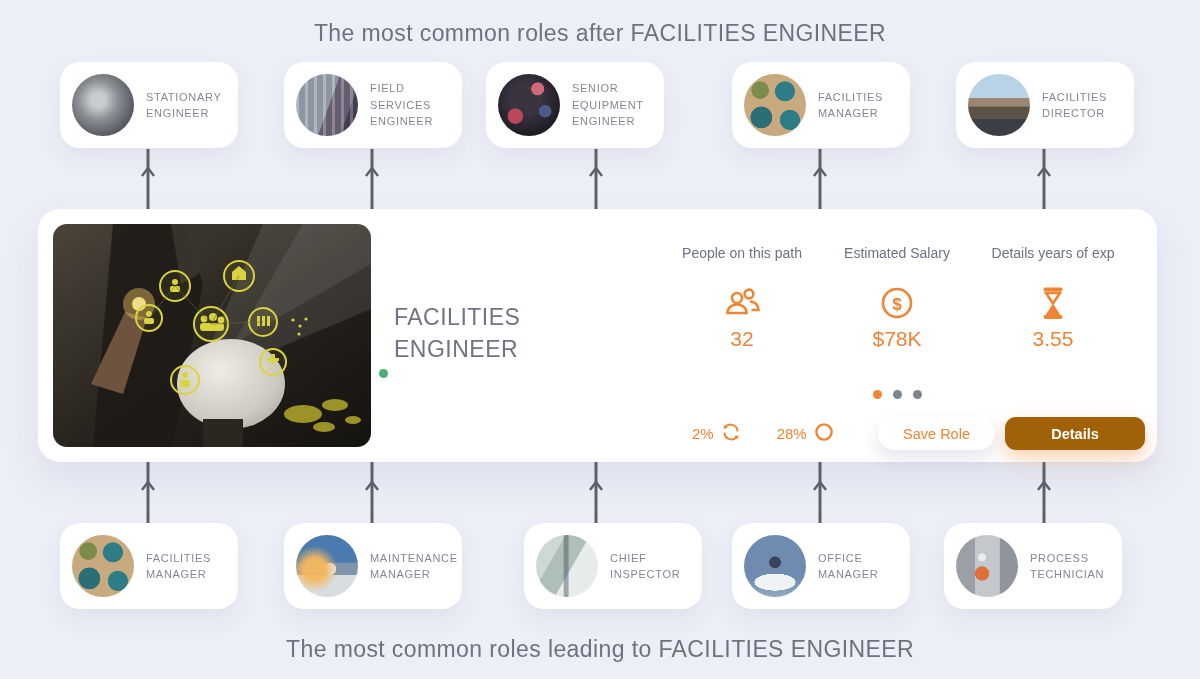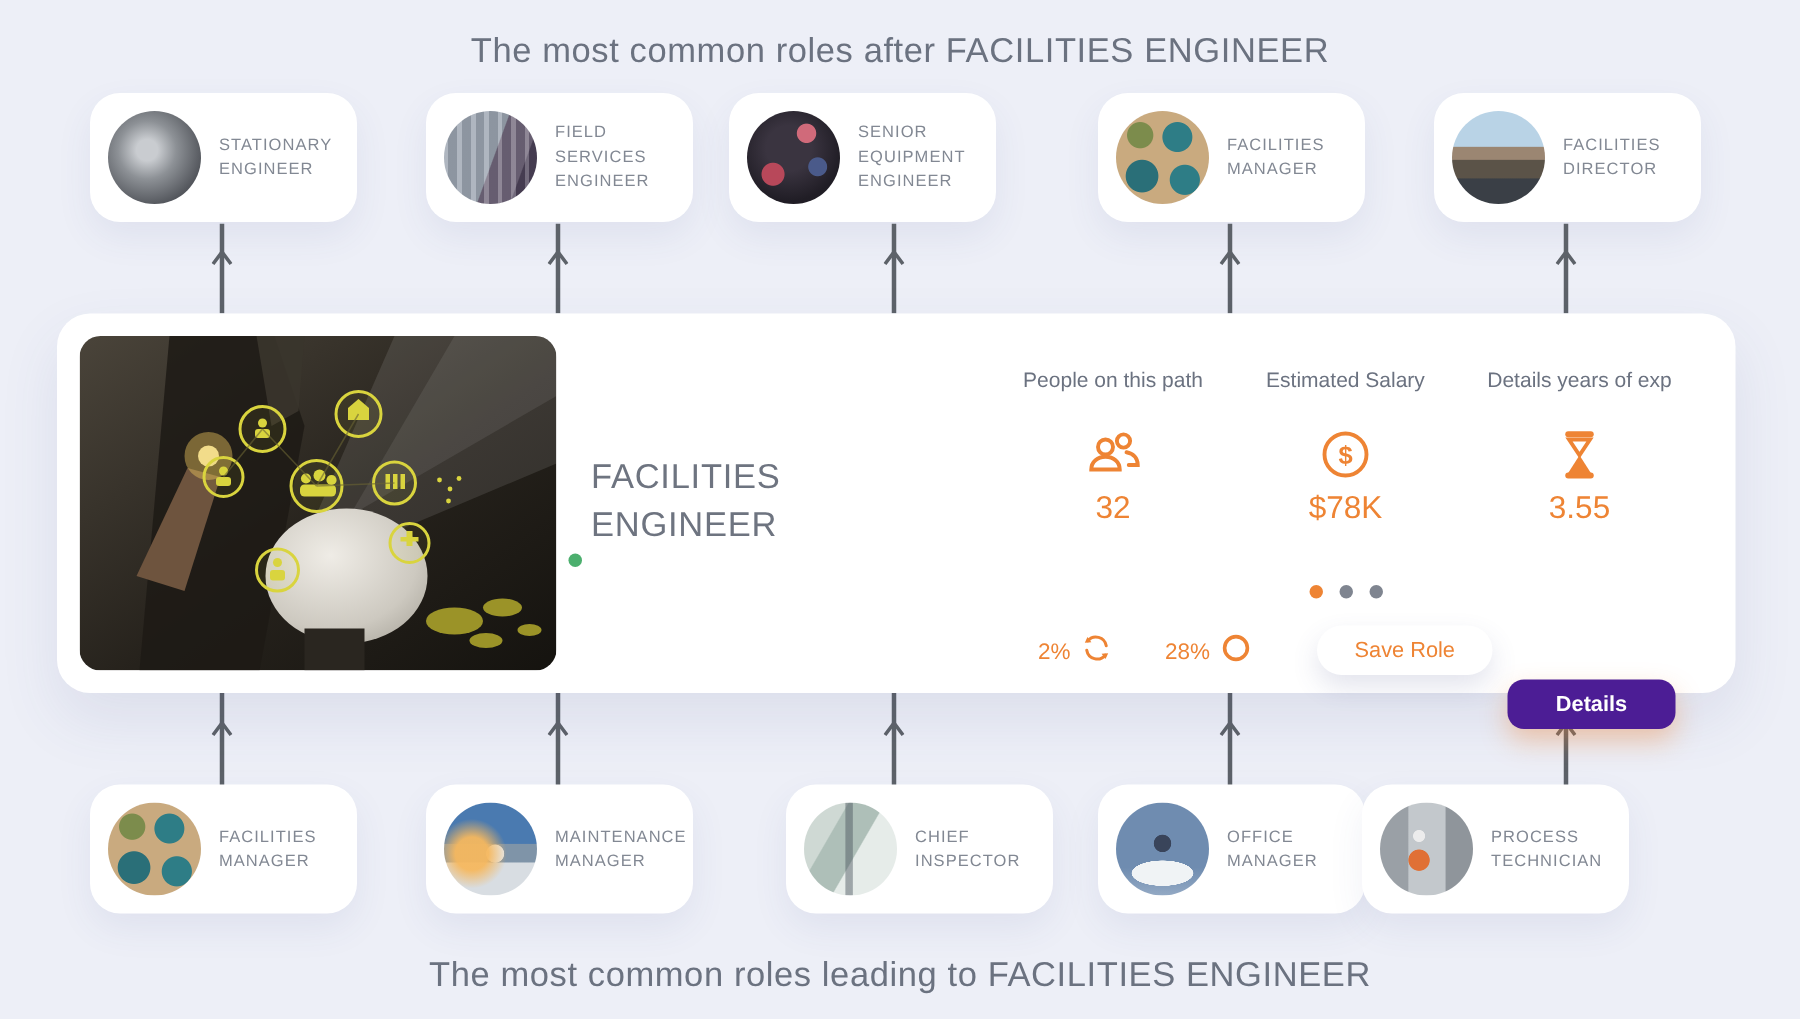--- a/index.html
+++ b/index.html
@@ -75,22 +75,22 @@
   .dot.active{background:#ee8434;}
 
   .churn-row{position:absolute;left:654px;top:213px;display:flex;align-items:center;gap:7px;
     color:#ee8434;font-size:15px;}
   .churn-gap{width:22px;}
 
   .btn{position:absolute;top:208px;height:33px;border:none;font-family:inherit;font-size:14.5px;
     cursor:pointer;display:flex;align-items:center;justify-content:center;}
   .btn-save{left:840px;width:117px;background:#fff;color:#ee8434;border-radius:17px;
     box-shadow:0 8px 18px rgba(80,90,140,.16);}
-  .btn-details{left:967px;width:112px;background:#4c1d95;color:#fff;border-radius:11px;
-    box-shadow:0 8px 18px rgba(238,132,52,.38);font-weight:bold;margin-top:36px;}
+  .btn-details{left:967px;width:140px;background:#a16207;color:#fff;border-radius:11px;
+    box-shadow:0 8px 18px rgba(238,132,52,.38);font-weight:bold;}
 </style>
 </head>
 <body>
 
 <div class="stage">
 
   <div class="page-title top">The most common roles after FACILITIES ENGINEER</div>
 
   <div class="role-card top-row" style="left:60px">
     <div class="role-photo turbine-photo"></div>
@@ -309,19 +309,19 @@
     <div class="role-label">MAINTENANCE MANAGER</div>
   </div>
   <div class="role-card bottom-row" style="left:524px">
     <div class="role-photo factory-interior-photo"></div>
     <div class="role-label">CHIEF INSPECTOR</div>
   </div>
   <div class="role-card bottom-row" style="left:732px">
     <div class="role-photo cloud-figure-photo"></div>
     <div class="role-label">OFFICE MANAGER</div>
   </div>
-  <div class="role-card bottom-row" style="left:908px">
+  <div class="role-card bottom-row" style="left:944px">
     <div class="role-photo technician-photo"></div>
     <div class="role-label">PROCESS TECHNICIAN</div>
   </div>
 
   <div class="page-title bottom">The most common roles leading to FACILITIES ENGINEER</div>
 </div>
 
 </body></html>

